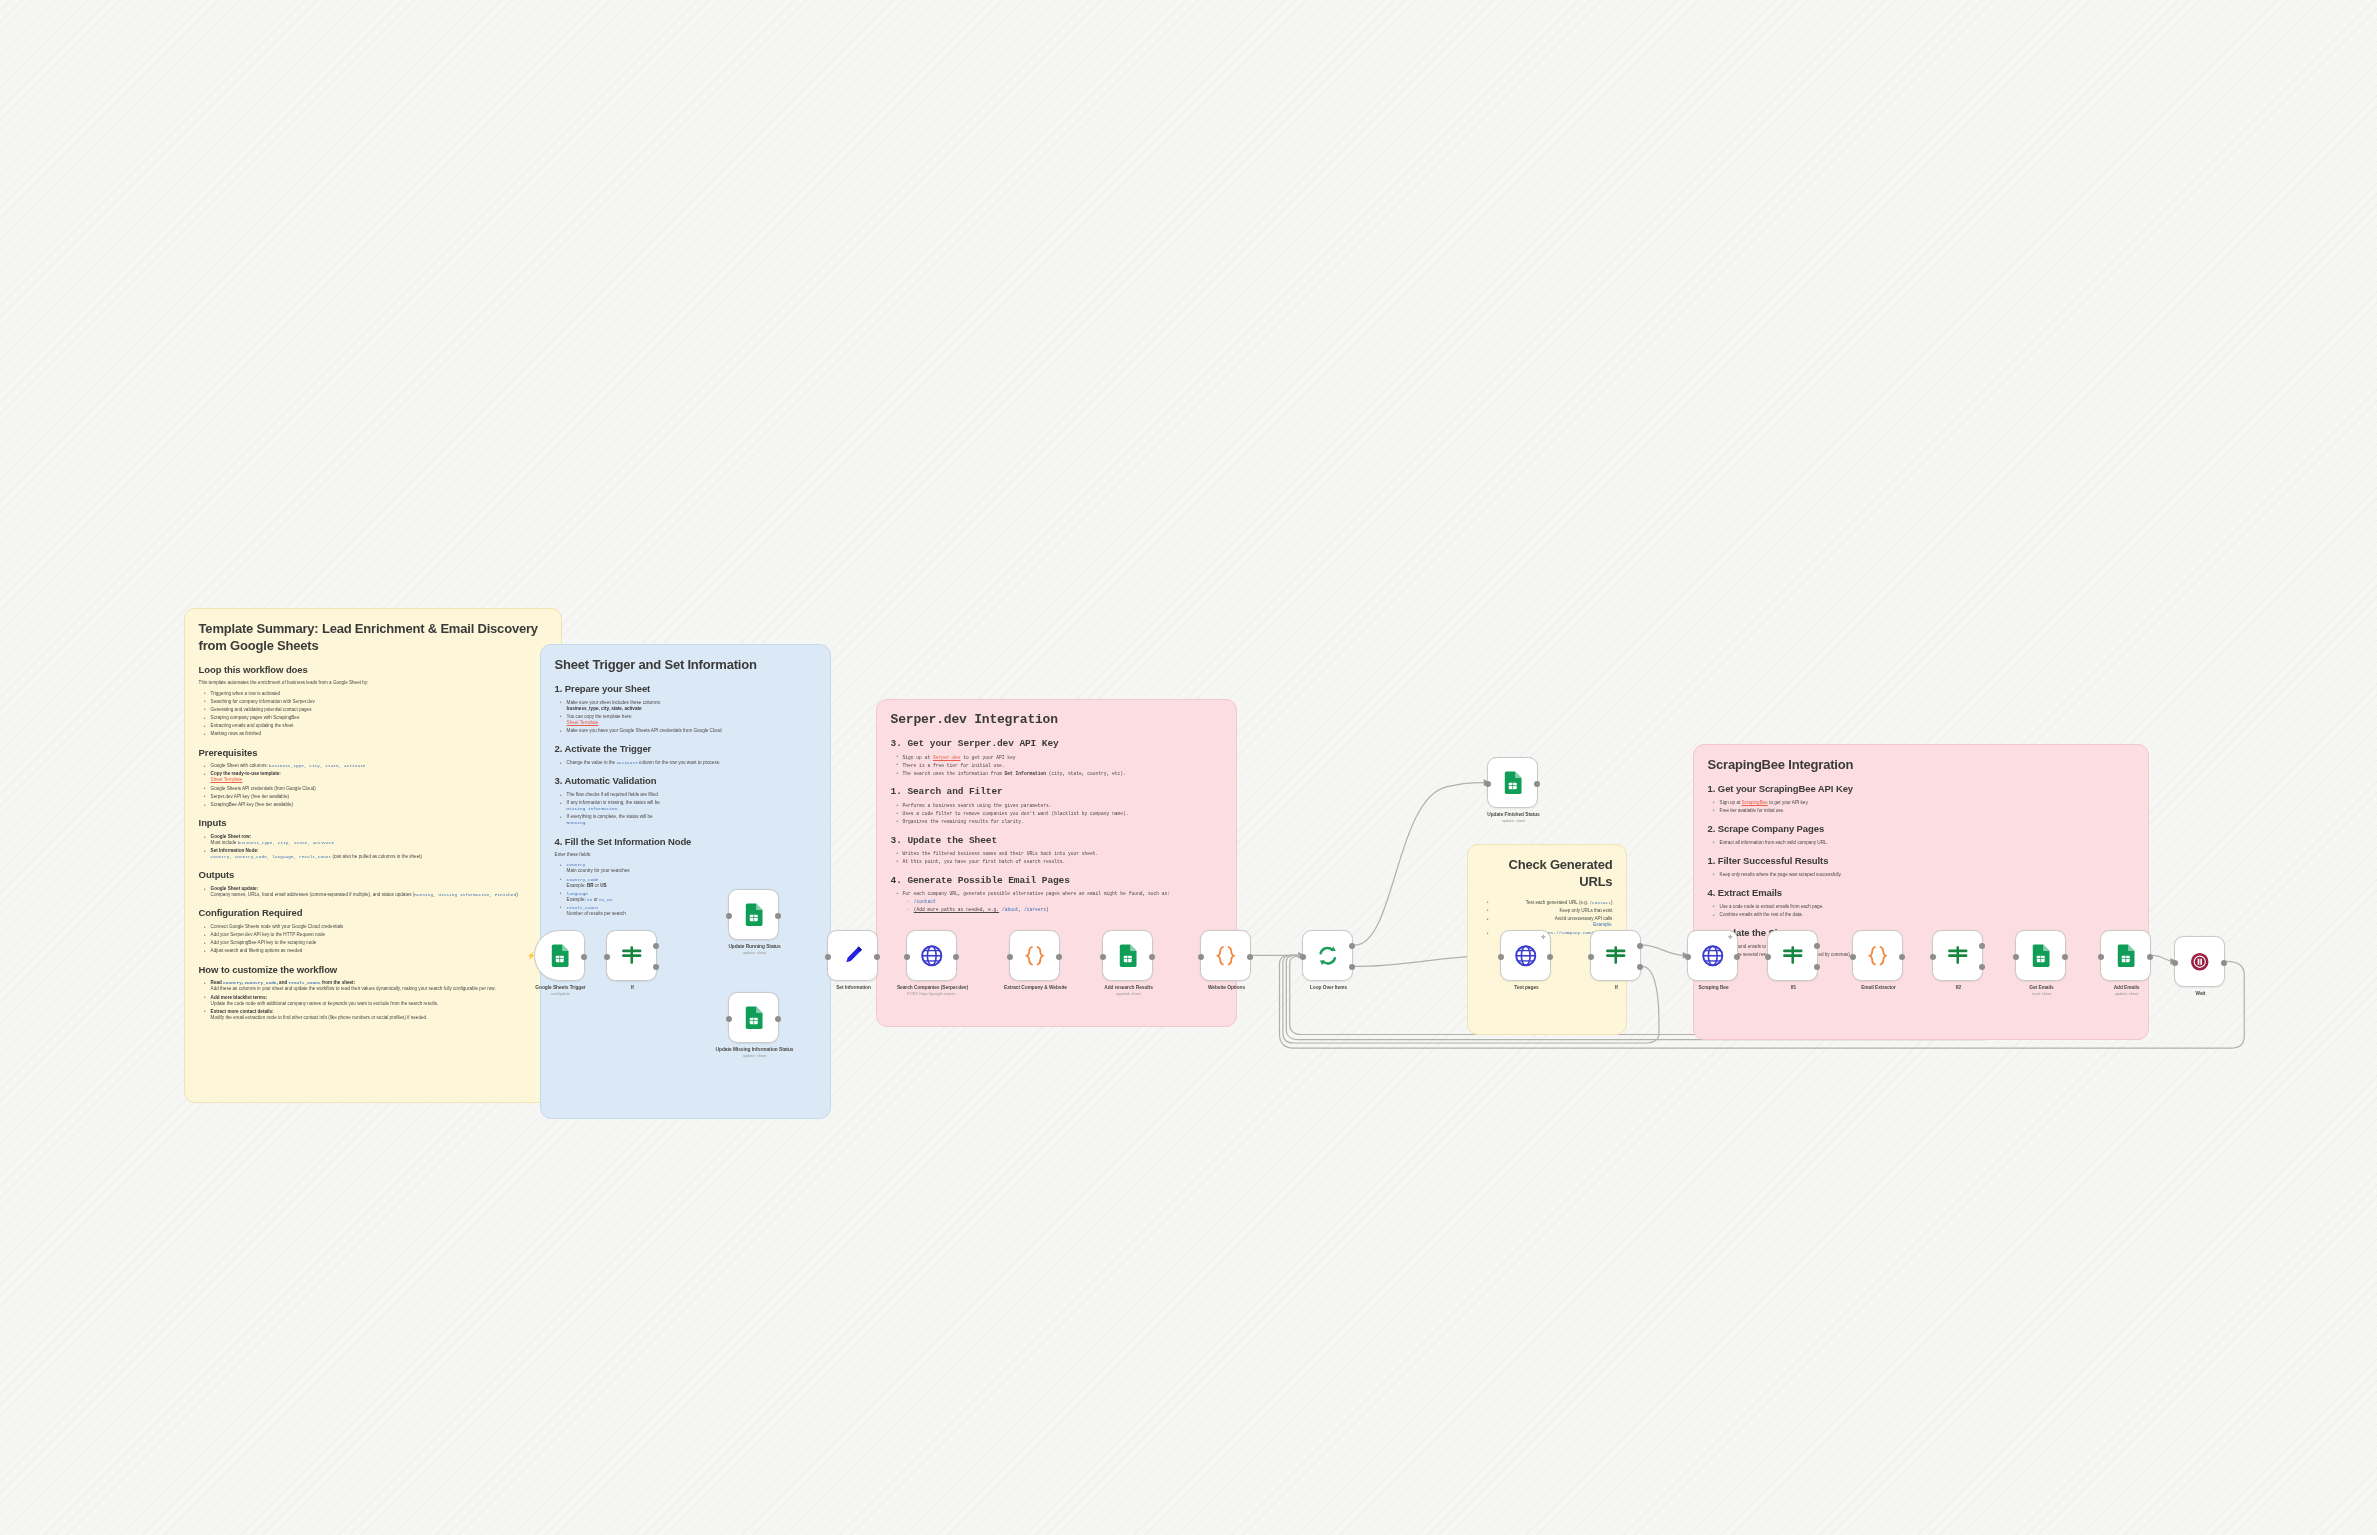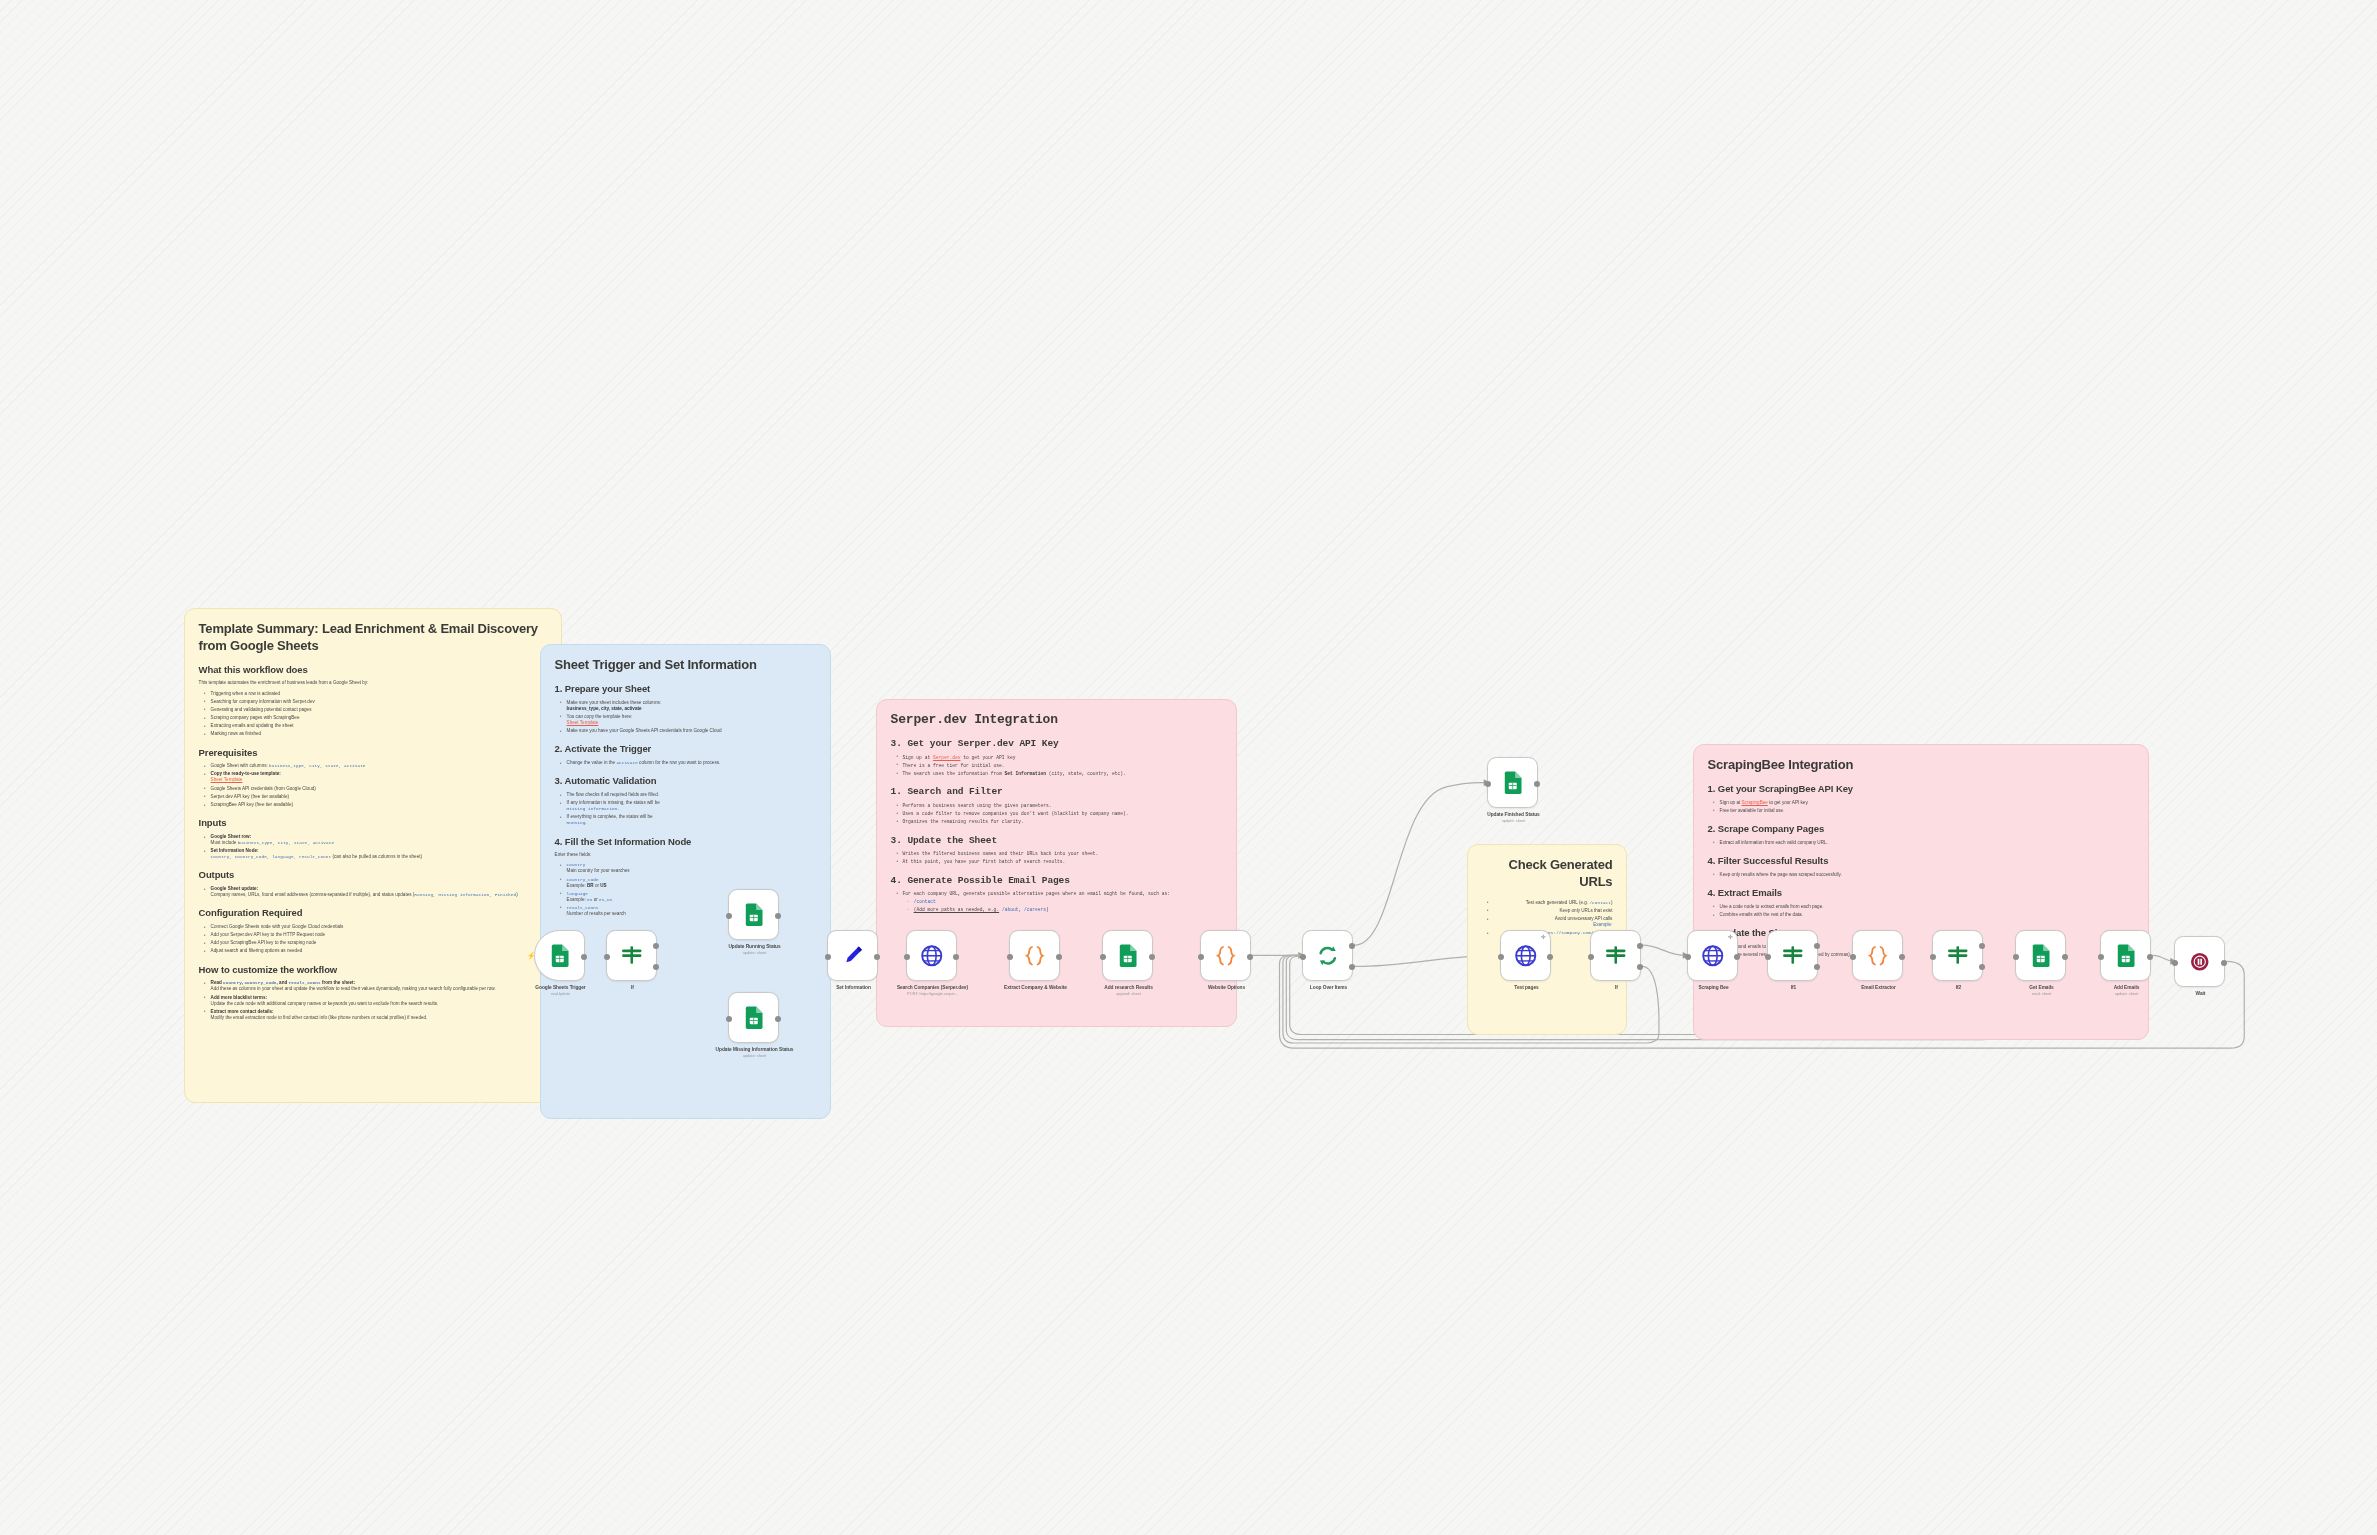--- a/index.html
+++ b/index.html
@@ -184,21 +184,21 @@
 
     <path d="M2530,1123 C2542,1123 2546,1130 2555,1130"></path>
     <polygon class="arrow" points="2551,1126 2559,1130 2551,1134"></polygon>
 
     <path d="M2617,1130 C2630,1130 2638,1134 2638,1146 L2638,1218 C2638,1228 2632,1232 2622,1232 L1520,1232 C1510,1232 1504,1226 1504,1216 L1504,1132 C1504,1127 1508,1123 1514,1123 L1530,1123"></path>
   </svg>
 
   <div class="note yellow" id="note-summary">
     <h1>Template Summary: Lead Enrichment &amp; Email Discovery from Google Sheets</h1>
 
-    <h2 class="first">What this workflow does</h2>
+    <h2 class="first">Loop this workflow does</h2>
     <p class="lead">This template automates the enrichment of business leads from a Google Sheet by:</p>
     <ul>
       <li>Triggering when a row is activated</li>
       <li>Searching for company information with Serper.dev</li>
       <li>Generating and validating potential contact pages</li>
       <li>Scraping company pages with ScrapingBee</li>
       <li>Extracting emails and updating the sheet</li>
       <li>Marking rows as finished</li>
     </ul>
 
@@ -322,21 +322,21 @@
     <ul>
       <li>Sign up at <span class="link-u">ScrapingBee</span> to get your API key.</li>
       <li>Free tier available for initial use.</li>
     </ul>
 
     <h2>2. Scrape Company Pages</h2>
     <ul>
       <li>Extract all information from each valid company URL.</li>
     </ul>
 
-    <h2>4. Filter Successful Results</h2>
+    <h2>1. Filter Successful Results</h2>
     <ul>
       <li>Keep only results where the page was scraped successfully.</li>
     </ul>
 
     <h2>4. Extract Emails</h2>
     <ul>
       <li>Use a code node to extract emails from each page.</li>
       <li>Combine emails with the rest of the data.</li>
     </ul>
 

